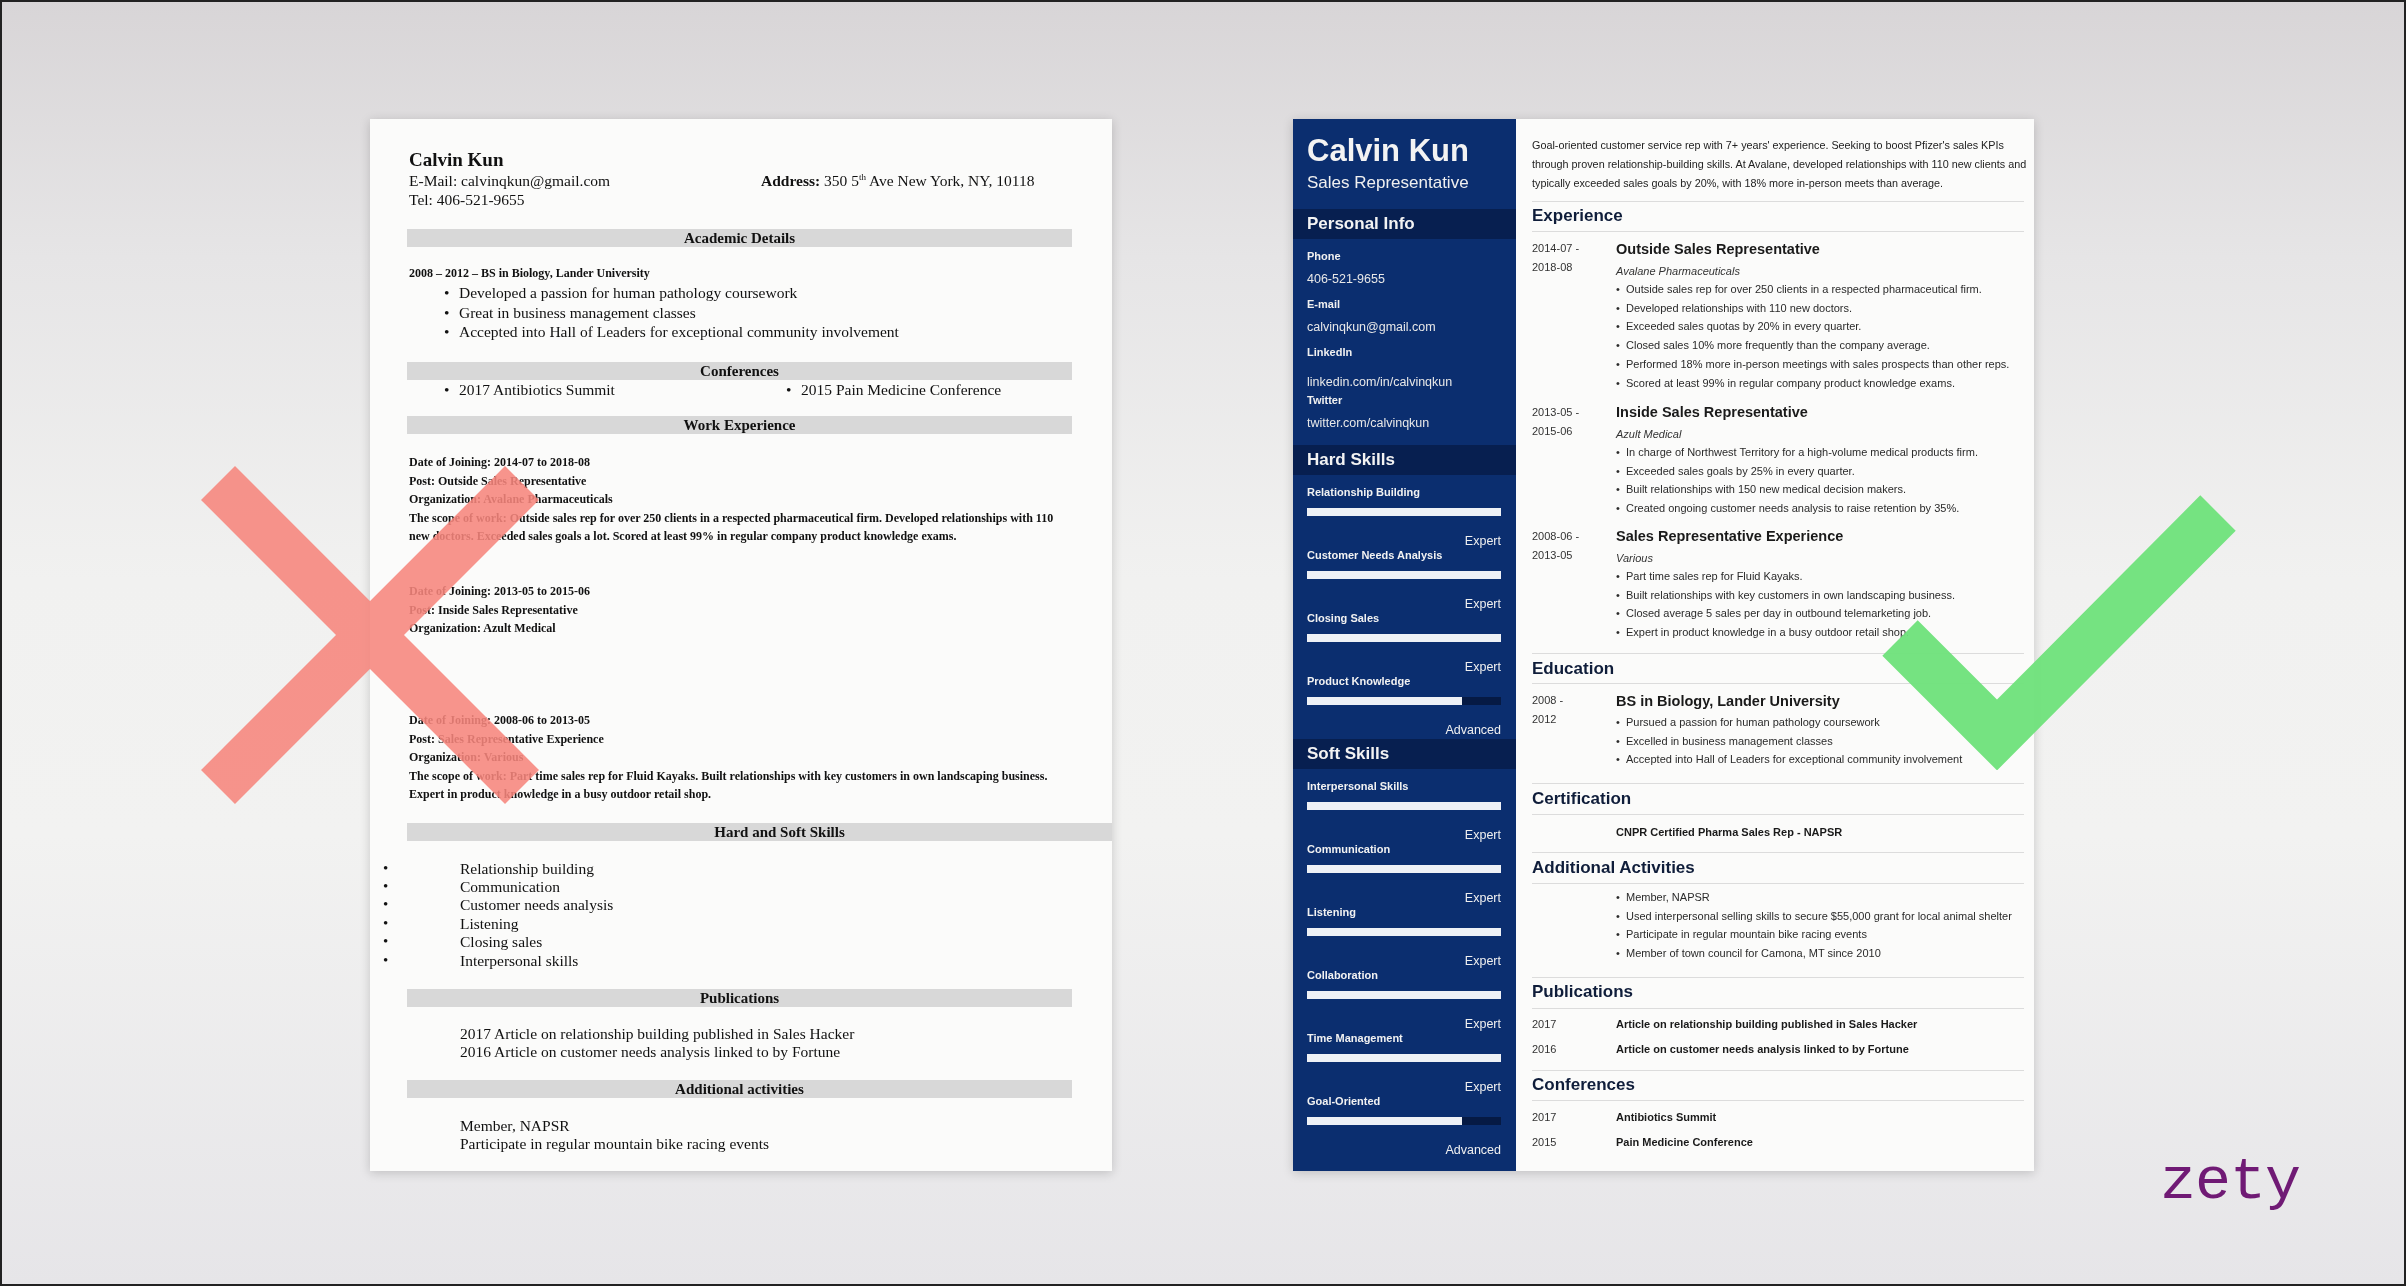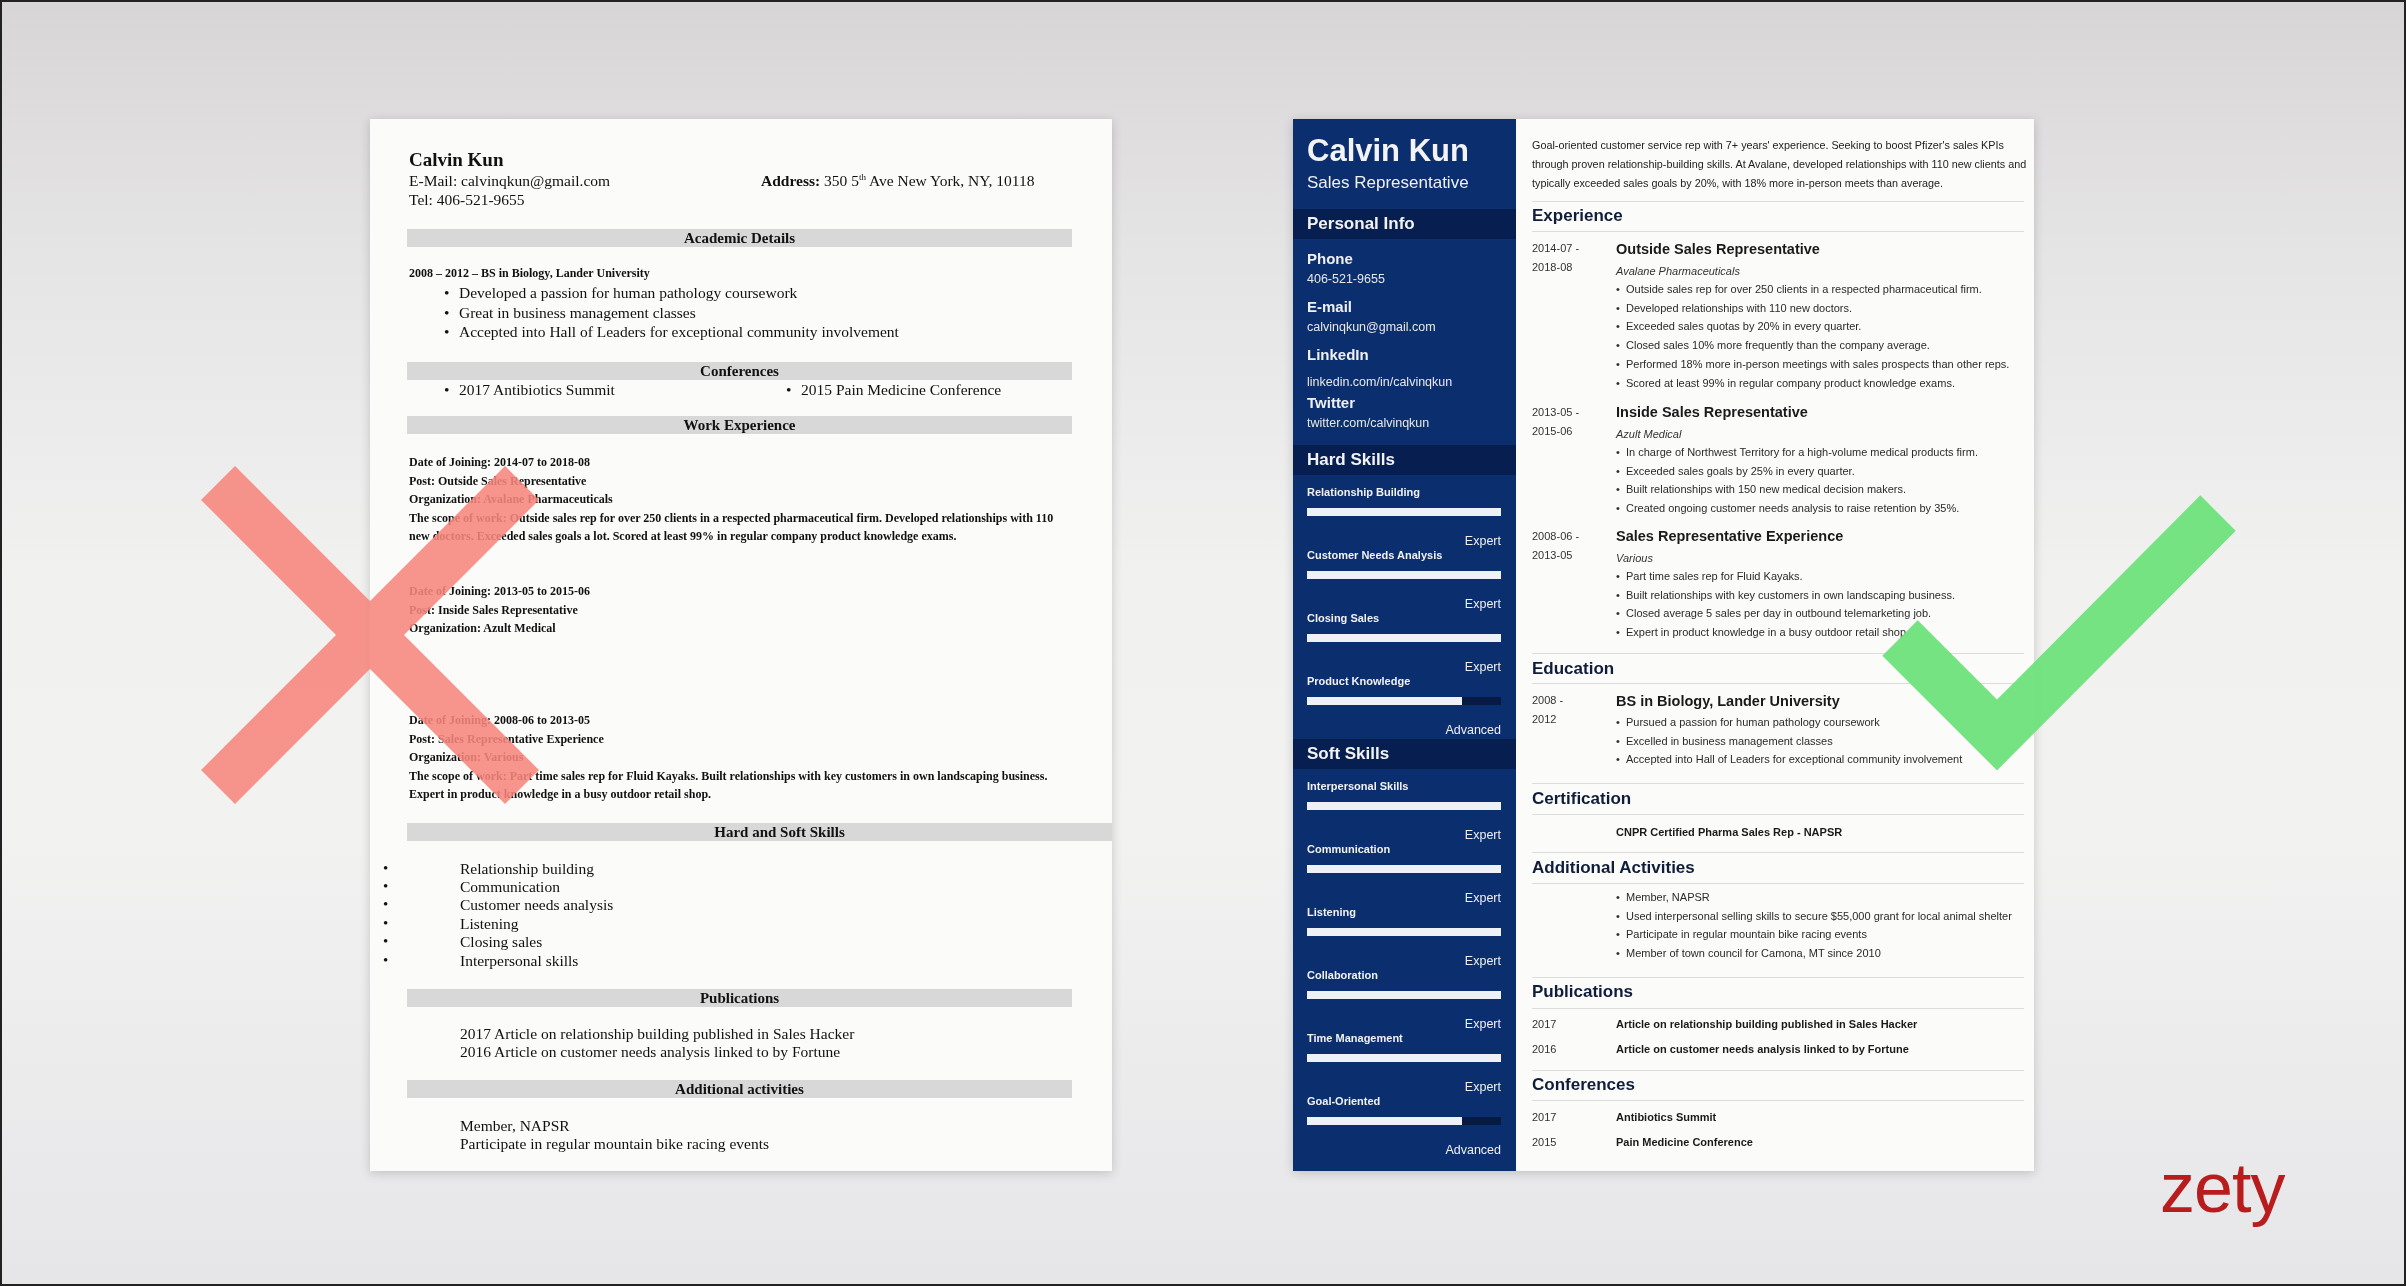--- a/index.html
+++ b/index.html
@@ -40,21 +40,21 @@
   .sidebar {
     position:absolute; left:0; top:0; width:223px; height:100%;
     background:#0b2e6f; color:#fff;
   }
   .sb-name { position:absolute; left:14px; top:14px; font-size:31px; font-weight:bold; color:#f3f3f3; }
   .sb-title { position:absolute; left:14px; top:54px; font-size:17px; color:#f0f0f0; }
   .sb-head {
     position:absolute; left:0; width:223px; height:30px; background:#071f50;
     font-size:17px; font-weight:bold; line-height:30px; padding-left:14px; box-sizing:border-box; color:#f3f3f3;
   }
-  .sb-label { position:absolute; left:14px; font-size:15px; font-weight:bold; color:#f0f0f0; }
+  .sb-label { position:absolute; left:14px; font-size:11px; font-weight:bold; color:#f0f0f0; }
   .sb-value { position:absolute; left:14px; font-size:12.5px; color:#e8e8e8; }
   .sk-name { position:absolute; left:14px; font-size:11px; font-weight:bold; color:#f2f2f2; }
   .sk-track { position:absolute; left:14px; width:194px; height:8px; background:#061a44; }
   .sk-fill { height:100%; background:#eef1f6; }
   .sk-level { position:absolute; right:15px; width:120px; text-align:right; font-size:12.5px; color:#f0f0f0;margin-top:13px; }
 
   .main { position:absolute; left:223px; top:0; right:0; height:100%; }
   .summary { position:absolute; left:16px; top:17px; width:500px; font-size:10.8px; line-height:19px; color:#222; }
   .sec-title { position:absolute; left:16px; font-size:17px; font-weight:bold; color:#0f1d3a; }
   .sec-rule { position:absolute; left:16px; width:492px; height:1px; background:#dcdcdc; }
@@ -63,21 +63,21 @@
   .company { position:absolute; left:100px; font-size:11px; font-style:italic; color:#333; }
   .r-bullets { position:absolute; left:100px; margin:0; padding:0; list-style:none; font-size:11px; line-height:18.7px; color:#2a2a2a; }
   .r-bullets li { position:relative; padding-left:10px; }
   .r-bullets li::before { content:"•"; position:absolute; left:0; }
   .r-row-date { position:absolute; left:16px; font-size:11px; color:#333; }
   .r-row-text { position:absolute; left:100px; font-size:11px; font-weight:bold; color:#1a1a1a; }
 
   
   .xmark { position:absolute; left:190px; top:455px; width:360px; height:360px; z-index:10; pointer-events:none; }
   .checkmark { position:absolute; left:1870px; top:480px; width:380px; height:290px; z-index:10; pointer-events:none; }
-  .logo { position:absolute; left:2160px; top:1148px; font-size:70px; color:#b91c1c; font-family:Liberation Sans, sans-serif; font-weight:normal; letter-spacing:-1px; z-index:5; }
+  .logo { position:absolute; left:2160px; top:1148px; font-size:60px; color:#701a75; font-family:Liberation Mono, monospace; font-weight:normal; letter-spacing:-1px; z-index:5; }
 </style>
 </head>
 <body>
 
 <div class="frame"></div>
 
 <div class="paper-left">
   <div class="pl-name">Calvin Kun</div>
   <div class="pl-line" style="top:53px">E-Mail: calvinqkun@gmail.com</div>
   <div class="pl-line" style="top:72px">Tel: 406-521-9655</div>

